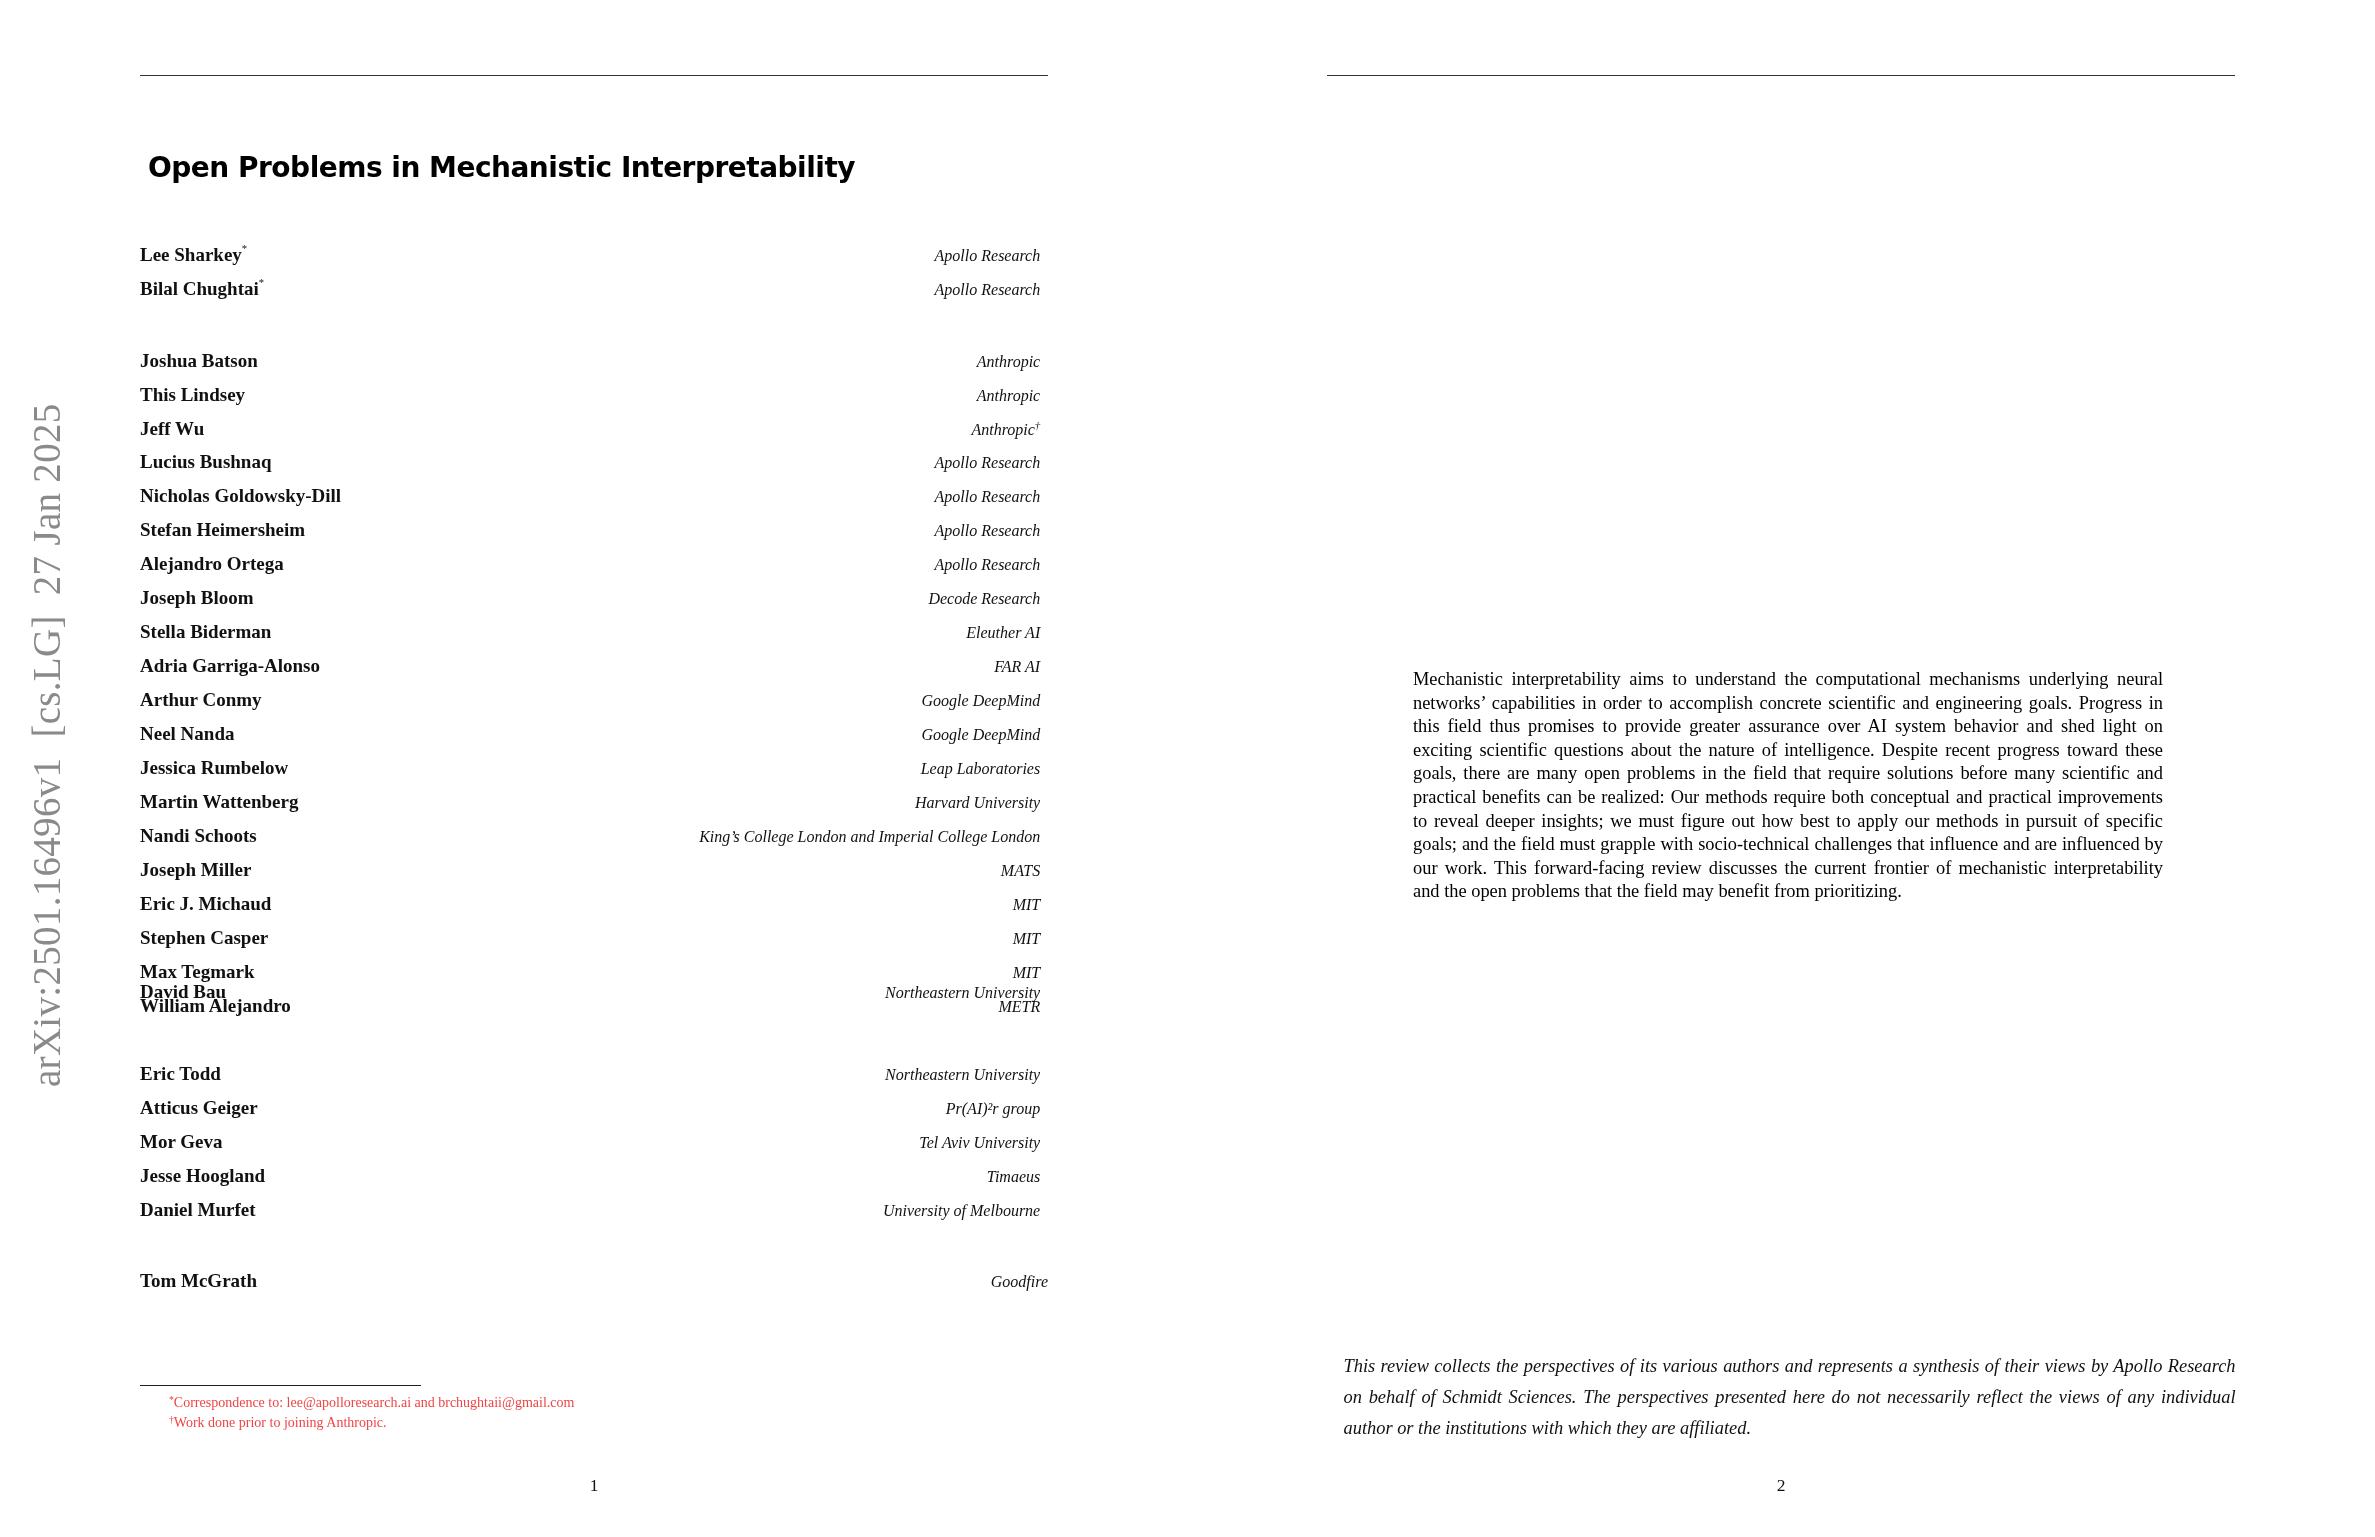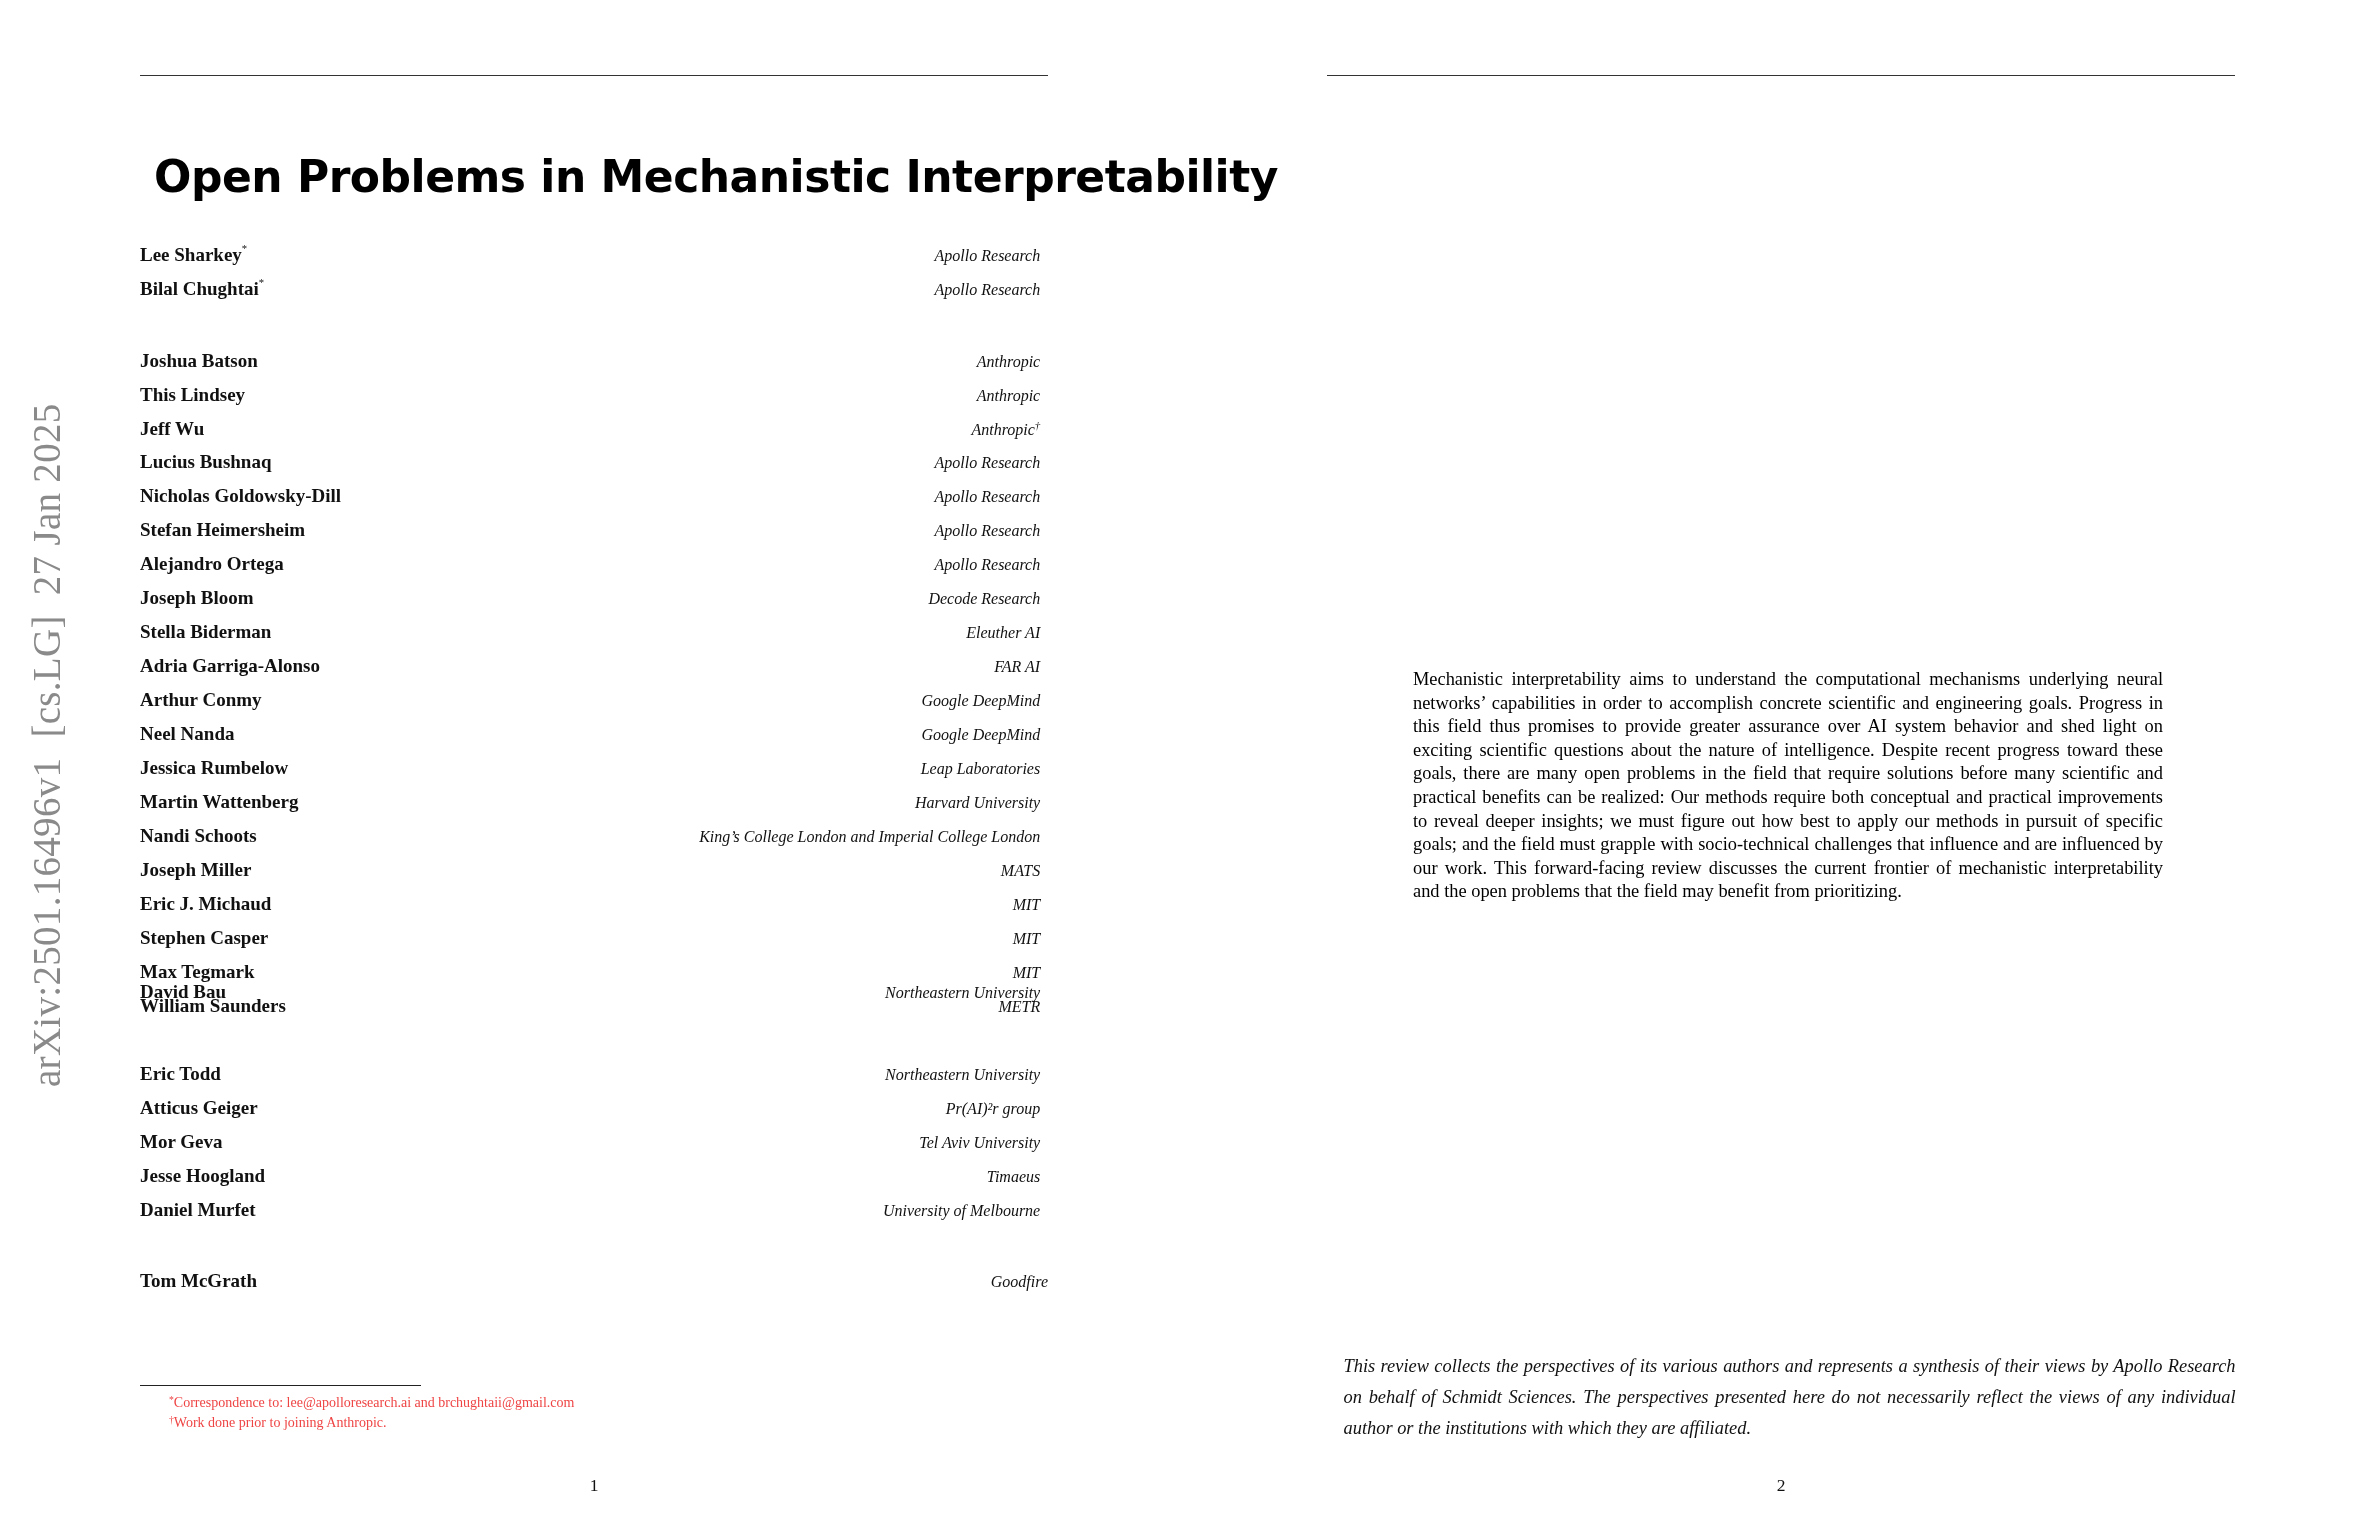--- a/index.html
+++ b/index.html
@@ -3,23 +3,23 @@
 <meta charset="utf-8">
 <style>
   html, body { margin:0; padding:0; background:#ffffff; }
   body { width:2375px; height:1537px; position:relative; overflow:hidden;
          font-family:"Liberation Serif","DejaVu Serif",serif; color:#111; }
   .page { position:absolute; top:0; width:908px; height:1537px; }
   #page-left { left:140px; }
   #page-right { left:1327px; }
   .top-rule { position:absolute; top:75px; left:0; width:908px; height:0;
               border-top:1.9px solid #333; }
-  .title { position:absolute; top:151px; left:14px; margin:0;
+  .title { position:absolute; top:151px; left:8px; margin:0;
            font-family:"DejaVu Sans","Liberation Sans",sans-serif; font-weight:bold;
-           font-size:44px; letter-spacing:-0.5px; color:#000; white-space:nowrap; }
+           font-size:28px; letter-spacing:-0.5px; color:#000; white-space:nowrap; }
   .authors { position:absolute; left:0; width:908px; top:0; }
   .author-row { position:absolute; left:0; width:908px; height:29px; }
   .author-name { position:absolute; left:0; bottom:0; font-weight:bold; font-size:19px;
                  white-space:nowrap; color:#111; line-height:1; }
   .author-name sup, .aff sup { font-size:10.7px; font-weight:normal; vertical-align:top; position:relative; top:-1.9px; }
   .aff { position:absolute; right:7.8px; bottom:0; font-style:italic; font-size:16px; white-space:nowrap;
          color:#111; line-height:1; }
   .aff.wide { right:0; }
   .footnote-rule { position:absolute; left:0; top:1385px; width:281px; border-top:1.5px solid #222; }
   .footnote { position:absolute; left:29px; font-size:14px; white-space:nowrap; color:#ef4444; line-height:1; }
@@ -122,21 +122,21 @@
       </div>
       <div class="author-row" style="top: 918px;">
         <span class="author-name"><span>Stephen Casper</span></span>
         <span class="aff"><span>MIT</span></span>
       </div>
       <div class="author-row" style="top: 952px;">
         <span class="author-name"><span>Max Tegmark</span></span>
         <span class="aff"><span>MIT</span></span>
       </div>
       <div class="author-row" style="top: 986px;">
-        <span class="author-name"><span>William Saunders</span></span>
+        <span class="author-name"><span>William Alejandro</span></span>
         <span class="aff"><span>METR</span></span>
       </div>
       <div class="author-row" style="top: 972px; text-align: center;">
         <span class="author-name"><span>David Bau</span></span>
         <span class="aff"><span>Northeastern University</span></span>
       </div>
       <div class="author-row" style="top: 1054px;">
         <span class="author-name"><span>Eric Todd</span></span>
         <span class="aff"><span>Northeastern University</span></span>
       </div>

